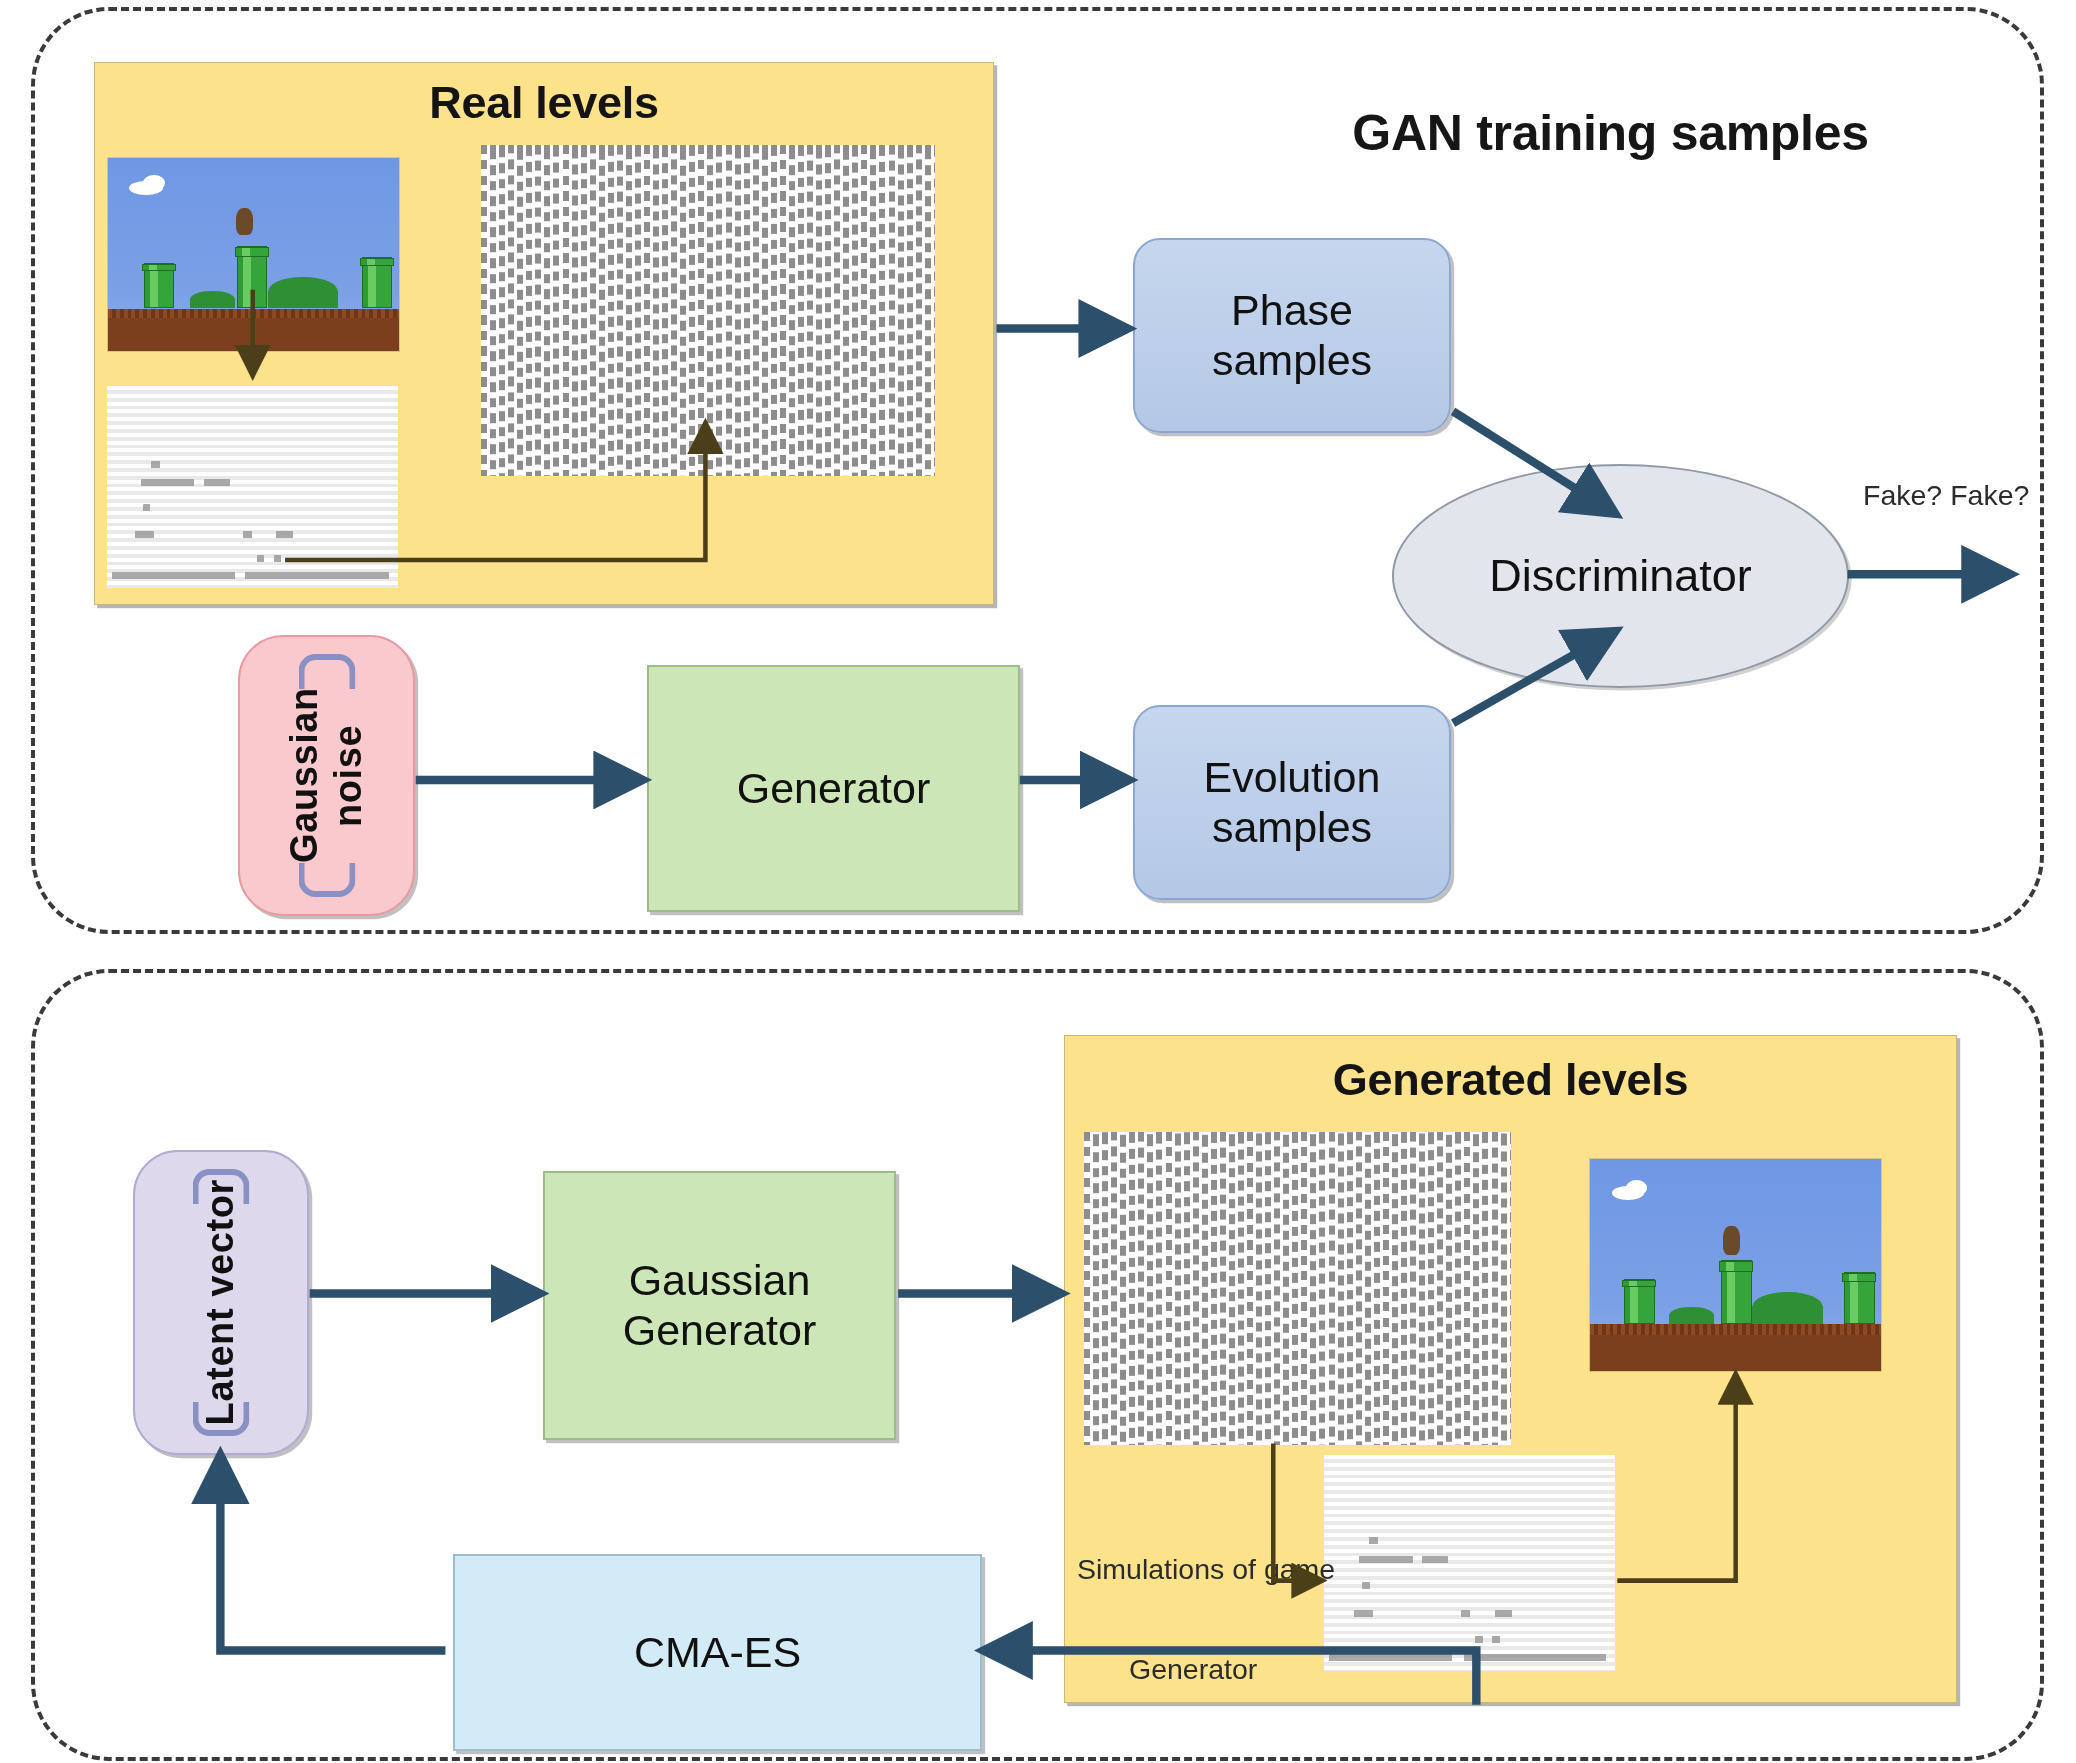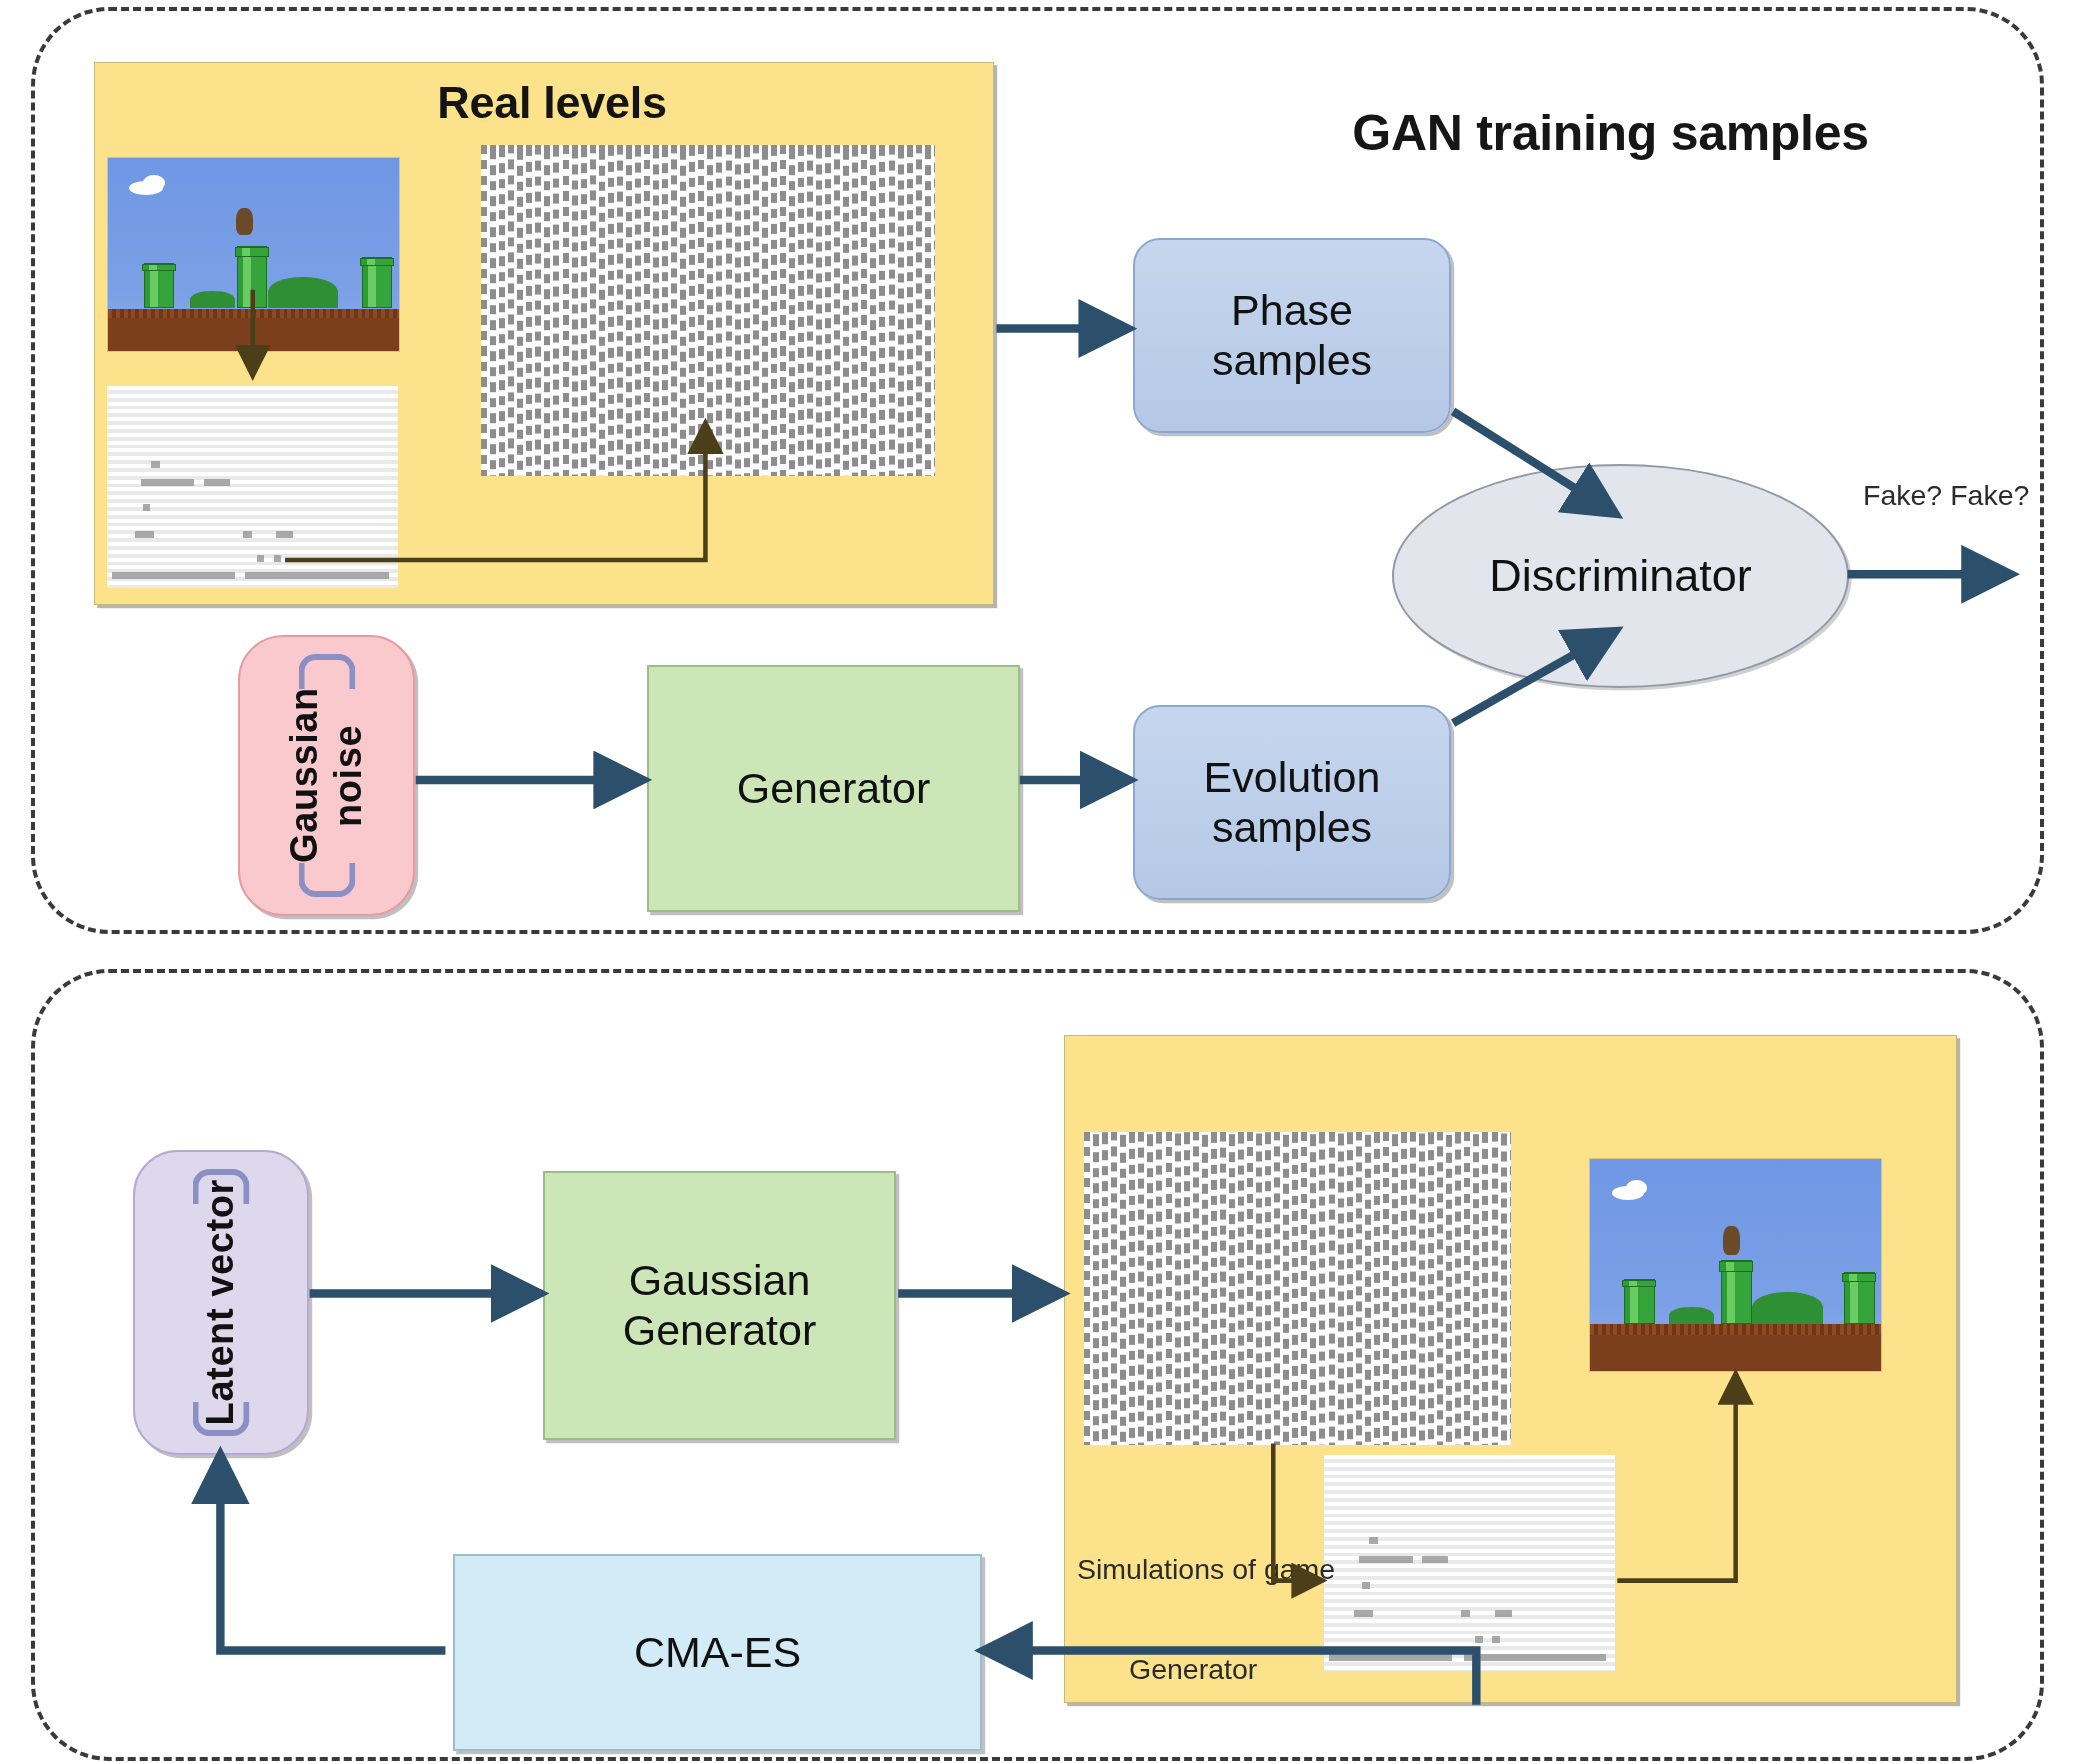--- a/index.html
+++ b/index.html
@@ -30,21 +30,21 @@
     border:1.9px solid #c6b87a;
     box-shadow:3.2px 3.2px 0 0 rgba(120,120,120,.55);
   }
   #real-levels-panel{left:94px;top:62px;width:898px;height:541px;}
   #gen-levels-panel{left:1064px;top:1035px;width:891px;height:666px;}
 
   .panel-title{
     position:absolute;width:100%;text-align:center;
     font-size:45px;font-weight:bold;color:#141414;letter-spacing:-0.3px;
   }
-  #real-levels-title{top:14.2px;margin-left:8px;}
+  #real-levels-title{top:14.2px;}
   #gen-levels-title{top:18px;}
 
   
   .mario-shot{position:absolute;overflow:hidden;background:#6b93e0;border:1.3px solid #d8c480;}
   .sky{position:absolute;left:0;top:0;width:100%;height:100%;
        background:linear-gradient(#6f97e4 0%,#7ba0e6 70%,#8fb0ea 100%);}
   .ground{position:absolute;left:0;bottom:0;width:100%;height:22%;
        background:#7b3f1d;}
   .ground:after{content:"";position:absolute;left:0;top:0;width:100%;height:22%;
        background:repeating-linear-gradient(90deg,#8d4a22 0 3.9px,#6e3517 3.9px 7.8px);}
@@ -225,20 +225,21 @@
 <div class="edge-label" id="lbl-realfake">Fake? Fake?</div>
 
 <div class="phase-box" id="phase2-box"></div>
 
 <div class="phase-title" id="phase2-title">
   <div>Evolution</div>
   <div>(Phase 2)</div>
 </div>
 
 <div class="yellow-panel" id="gen-levels-panel">
+  <div class="panel-title" id="gen-levels-title">Generated levels</div>
 
   <div class="ascii-grid" style="left:19.4px;top:96px;width:427px;height:313px;">
       <span class="col" style="left:0px;background-position:0 0px;"></span>
       <span class="col" style="left:9px;background-position:0 5.2px;"></span>
       <span class="col" style="left:18px;background-position:0 3.2px;"></span>
       <span class="col" style="left:27px;background-position:0 -0.6px;"></span>
       <span class="col" style="left:36px;background-position:0 5.8px;"></span>
       <span class="col" style="left:45px;background-position:0 1.9px;"></span>
       <span class="col" style="left:54px;background-position:0 0.6px;"></span>
       <span class="col" style="left:63px;background-position:0 5.2px;"></span>

